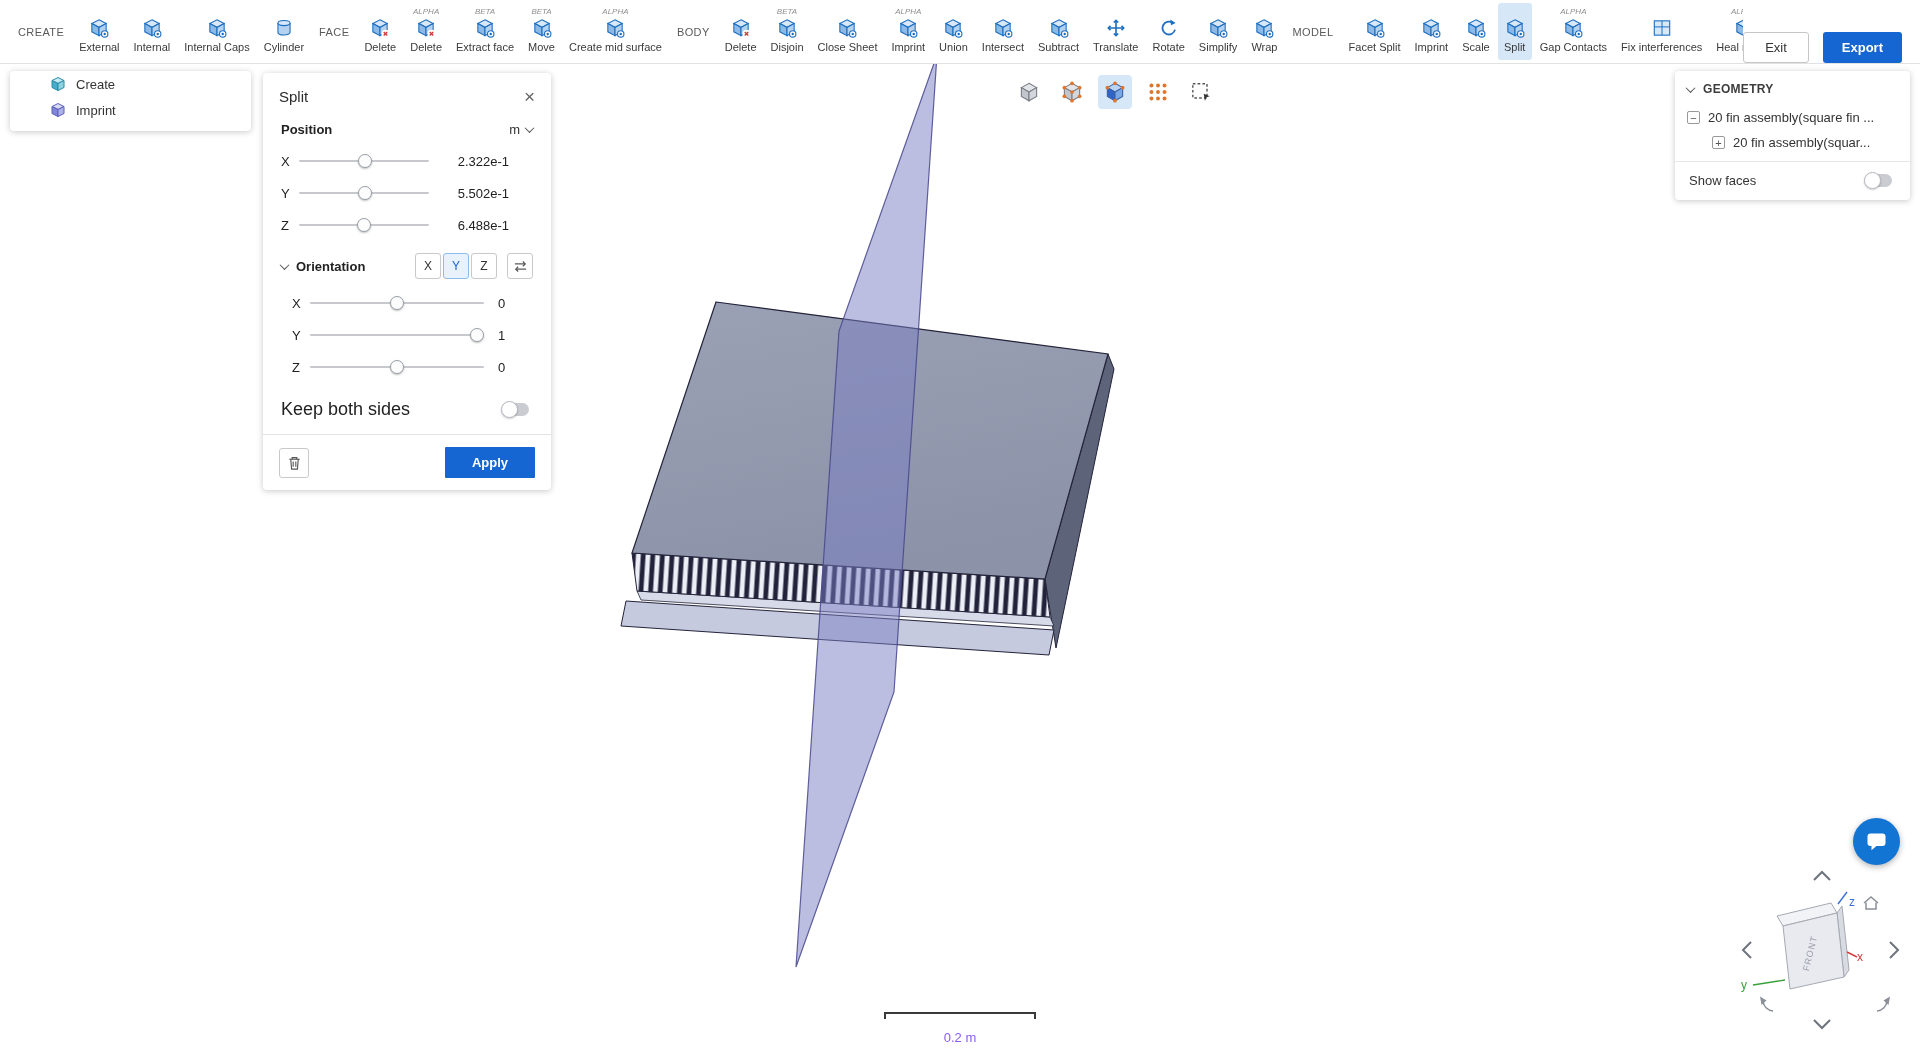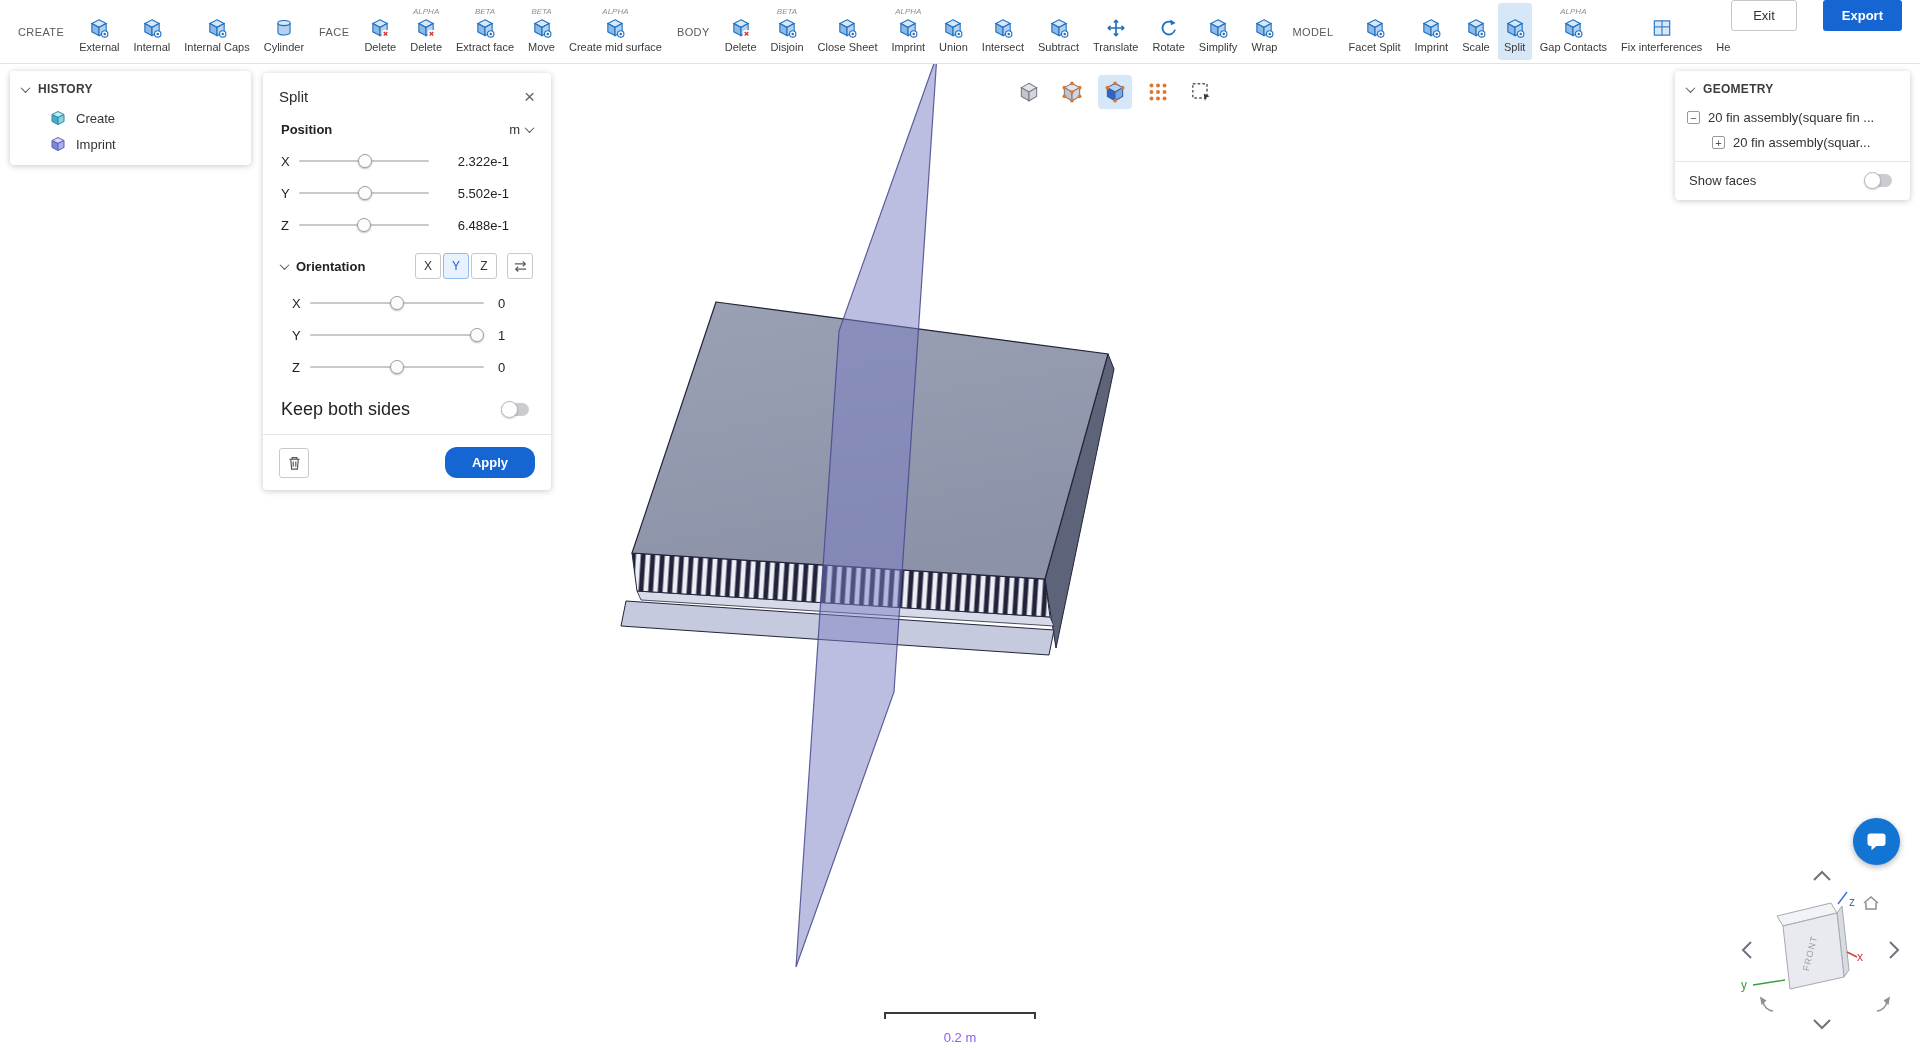--- a/index.html
+++ b/index.html
@@ -12,21 +12,21 @@
     border-bottom:1px solid #e2e2e2; display:flex; align-items:stretch; z-index:6; padding-left:10px; }
   #toolbar-items { display:flex; align-items:stretch; flex:1; overflow:hidden; white-space:nowrap; }
   .tb-group-label { align-self:center; font-size:11px; color:#5a5a5a; letter-spacing:.4px;
     margin:0 8px 0 8px; flex:none; }
   .tb-item { display:flex; flex-direction:column; align-items:center; justify-content:flex-start;
     padding:4px 6px 2px; margin:3px 1px; border-radius:3px; flex:none; cursor:pointer; }
   .tb-item.active { background:#d6e7f8; }
   .tb-tag { height:10px; font-size:8px; color:#8f8f8f; line-height:10px;font-style:italic; }
   .tb-ic { width:22px; height:22px; }
   .tb-label { font-size:11px; color:#3a3a3a; margin-top:2px; }
-  #tb-right { margin-left:auto; display:flex; align-items:flex-start; gap:26px; padding-right:18px; flex:none; }
+  #tb-right { margin-left:auto; display:flex; align-items:flex-end; gap:14px; padding-right:18px; flex:none; }
   .exit-btn { background:#fff; border:1px solid #c6c6c6; border-radius:3px; padding:7px 21px;
     font-size:13px; color:#333; }
   .export-btn { background:#1565d2; border:none; border-radius:3px; padding:8px 19px;
     font-size:13px; color:#fff; font-weight:600; }
 
   
   .panel { position:absolute; background:#fff; border-radius:4px;
     box-shadow:0 1px 6px rgba(0,0,0,.22); z-index:5; }
   .panel-header { display:flex; align-items:center; gap:9px; padding:11px 12px 9px;
     font-size:12px; font-weight:700; color:#3c3c3c; letter-spacing:.3px; }
@@ -71,21 +71,21 @@
   .keep-row { display:flex; align-items:center; justify-content:space-between; margin:16px 0 14px;
     font-size:18px; color:#222; }
   .toggle { position:relative; width:26px; height:13px; border-radius:7px; background:#caccd2;
     margin-right:4px; cursor:pointer; flex:none; }
   .toggle .knob { position:absolute; left:-2px; top:-2px; width:17px; height:17px; border-radius:50%;
     background:#fff; border:1px solid #b4b7be; box-shadow:0 1px 2px rgba(0,0,0,.2); }
   .split-footer { border-top:1px solid #e4e4e4; padding:12px 16px; display:flex;
     align-items:center; justify-content:space-between; }
   .trash-btn { width:30px; height:30px; border:1px solid #c9c9c9; border-radius:3px; background:#fff;
     display:flex; align-items:center; justify-content:center; }
-  .apply-btn { background:#1565d2; color:#fff; border:none; border-radius:12px; padding:8px 27px;
+  .apply-btn { background:#1565d2; color:#fff; border:none; border-radius:1px; padding:8px 27px;
     font-size:13px; font-weight:600; }
 
   
   #geometry-panel { left:1675px; top:71px; width:235px; padding-bottom:4px; }
   .tree-row { display:flex; align-items:center; gap:8px; padding:5px 12px; font-size:13px;
     color:#333; cursor:pointer; }
   .expander { width:13px; height:13px; border:1px solid #999; border-radius:2px; background:#fff;
     font-size:11px; line-height:10px; color:#555; display:flex; align-items:center;
     justify-content:center; flex:none; cursor:pointer; }
   .tree-label { white-space:nowrap; overflow:hidden; text-overflow:ellipsis; }
@@ -433,24 +433,20 @@
         <div class="tb-label">Heal model</div>
       </div>
     </div>
   <div id="tb-right">
     <button class="exit-btn">Exit</button>
     <button class="export-btn">Export</button>
   </div>
 </div>
 
 <div class="panel" id="history-panel">
-  <div class="panel-header">
-    <span class="chev-down"></span>
-    <span>HISTORY</span>
-  </div>
   <div id="history-items">
       <div class="hist-item">
         <svg viewBox="0 0 16 16">
           <polygon points="8,1.5 14,4.5 8,7.5 2,4.5" fill="#c3ebf4" stroke="#2b8aa6"></polygon>
           <polygon points="2,4.5 8,7.5 8,14.5 2,11.5" fill="#45aecb" stroke="#2b8aa6"></polygon>
           <polygon points="14,4.5 8,7.5 8,14.5 14,11.5" fill="#8ed2e2" stroke="#2b8aa6"></polygon>
         </svg>
         <span>Create</span>
       </div>
       <div class="hist-item">

